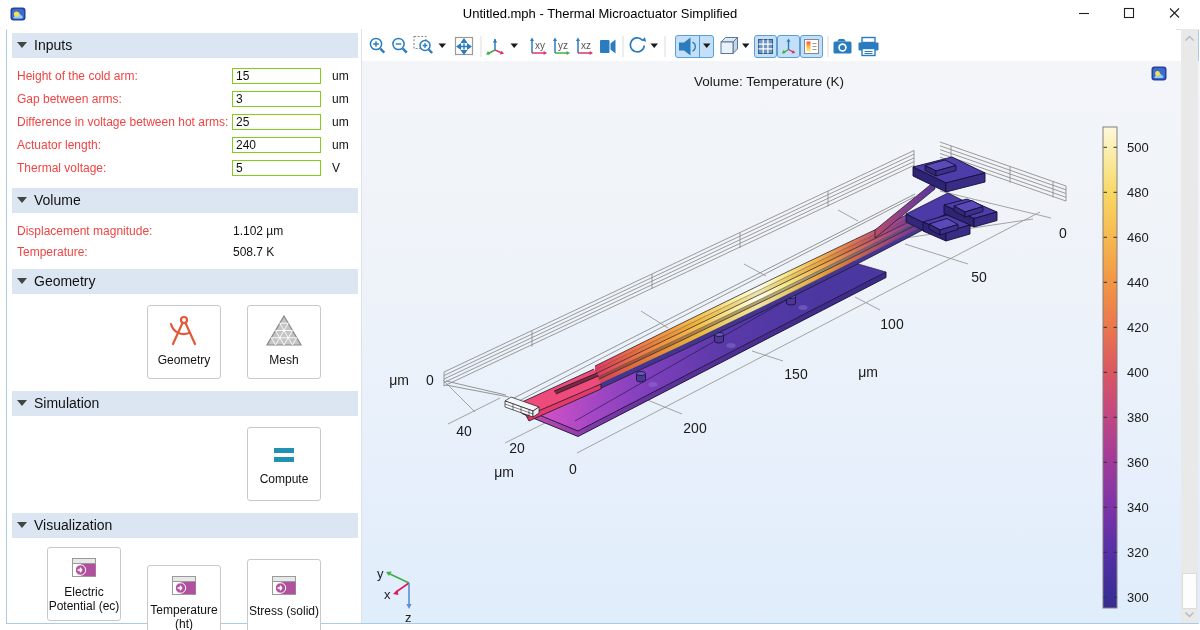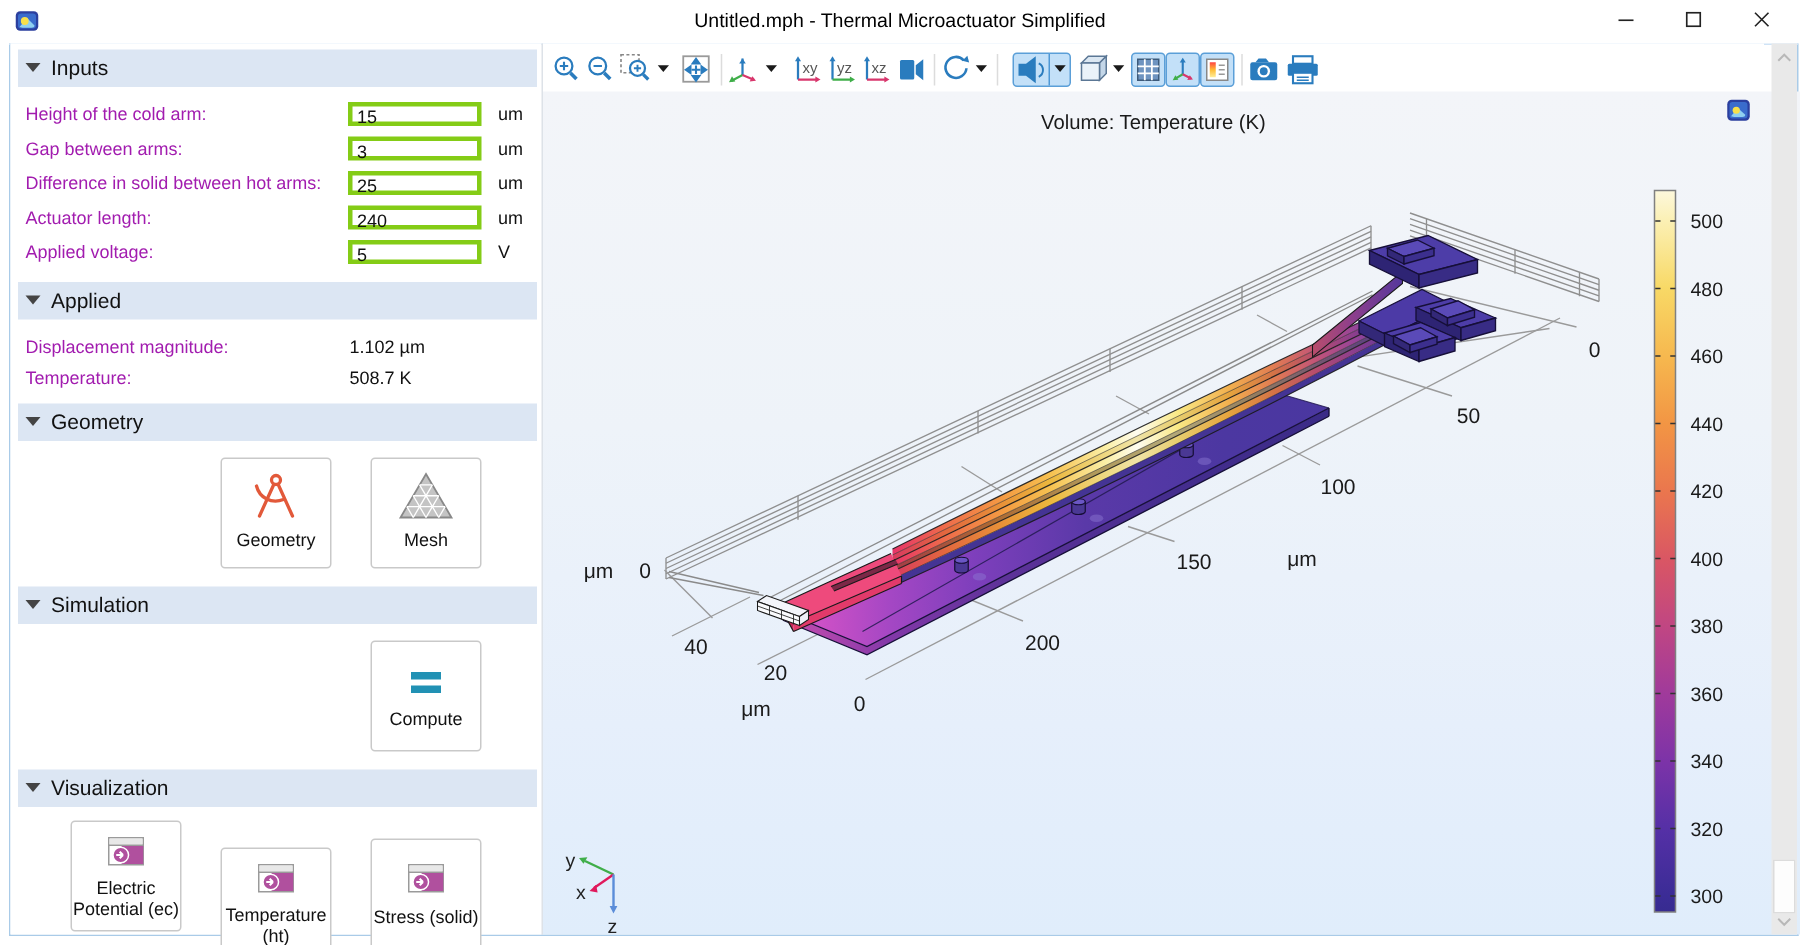--- a/index.html
+++ b/index.html
@@ -15,24 +15,24 @@
 
   
   .wb { position:absolute; background:#a9cbe8; }
 
   
   #panel { position:absolute; left:7px; top:29px; width:354px; height:594px; background:#fff; }
   .sect { position:absolute; left:5px; width:346px; height:25px; background:#dce6f3; }
   .sect .tri { position:absolute; left:5px; top:9px; width:0; height:0;
     border-left:5px solid transparent; border-right:5px solid transparent; border-top:6px solid #444; }
   .sect .st { position:absolute; left:22px; top:4px; font-size:14px; color:#111; }
-  .lbl { position:absolute; left:10px; font-size:12px; color:#a21caf; white-space:nowrap; }
+  .lbl { position:absolute; left:10px; font-size:12px; color:#ef4444; white-space:nowrap; }
   .val { position:absolute; left:226px; font-size:12px; color:#111; }
   .fld { position:absolute; left:225px; width:89px; height:16px; background:#fff;
-    border:3px solid #84cc16; font-size:12px; color:#111; padding-left:3px; line-height:14px; }
+    border:1px solid #84cc16; font-size:12px; color:#111; padding-left:3px; line-height:14px; }
   .unit { position:absolute; left:325px; font-size:12px; color:#111; }
   .bigbtn { position:absolute; width:74px; height:74px; background:#fff; border:1px solid #c9c9c9;
     border-radius:3px; text-align:center; font-size:12px; color:#111; }
   .bigbtn .cap { position:absolute; width:100%; bottom:8px; line-height:13.5px; }
 
   
   #toolbar { position:absolute; left:362px; top:29px; width:814px; height:32px; background:#fff; }
   #canvas { position:absolute; left:362px; top:61px; width:934px; height:562px;
     background:linear-gradient(180deg, #f3f5f9 0%, #eef3f9 40%, #e6effb 75%, #e0edfb 100%); }
   #scroll { position:absolute; left:1181px; top:29px; width:17px; height:594px; background:#e9e9e9; }
@@ -51,37 +51,37 @@
   <div class="wb" style="left:6px;  top:623px; width:1193px; height:1px;"></div>
   <div class="wb" style="left:6px;  top:29px; width:1193px; height:1px; background:#cfe3f6;"></div>
 
   <div id="panel">
     <div class="sect" style="top:4px;">
         <div class="tri"></div>
         <div class="st">Inputs</div>
       </div>
     <div class="lbl" style="top:40px;">Height of the cold arm:</div>
     <div class="lbl" style="top:63px;">Gap between arms:</div>
-    <div class="lbl" style="top:86px;">Difference in solid between hot arms:</div>
+    <div class="lbl" style="top:86px;">Difference in voltage between hot arms:</div>
     <div class="lbl" style="top:109px;">Actuator length:</div>
-    <div class="lbl" style="top:132px;">Applied voltage:</div>
+    <div class="lbl" style="top:132px;">Thermal voltage:</div>
     <div class="fld" style="top:39px;">15</div>
     <div class="fld" style="top:62px;">3</div>
     <div class="fld" style="top:85px;">25</div>
     <div class="fld" style="top:108px;">240</div>
     <div class="fld" style="top:131px;">5</div>
     <div class="unit" style="top:40px;">um</div>
     <div class="unit" style="top:63px;">um</div>
     <div class="unit" style="top:86px;">um</div>
     <div class="unit" style="top:109px;">um</div>
     <div class="unit" style="top:132px;">V</div>
 
     <div class="sect" style="top:159px;">
         <div class="tri"></div>
-        <div class="st">Applied</div>
+        <div class="st">Volume</div>
       </div>
     <div class="lbl" style="top:195px;">Displacement magnitude:</div>
     <div class="lbl" style="top:216px;">Temperature:</div>
     <div class="val" style="top:195px;">1.102 µm</div>
     <div class="val" style="top:216px;">508.7 K</div>
 
     <div class="sect" style="top:240px;">
         <div class="tri"></div>
         <div class="st">Geometry</div>
       </div>

